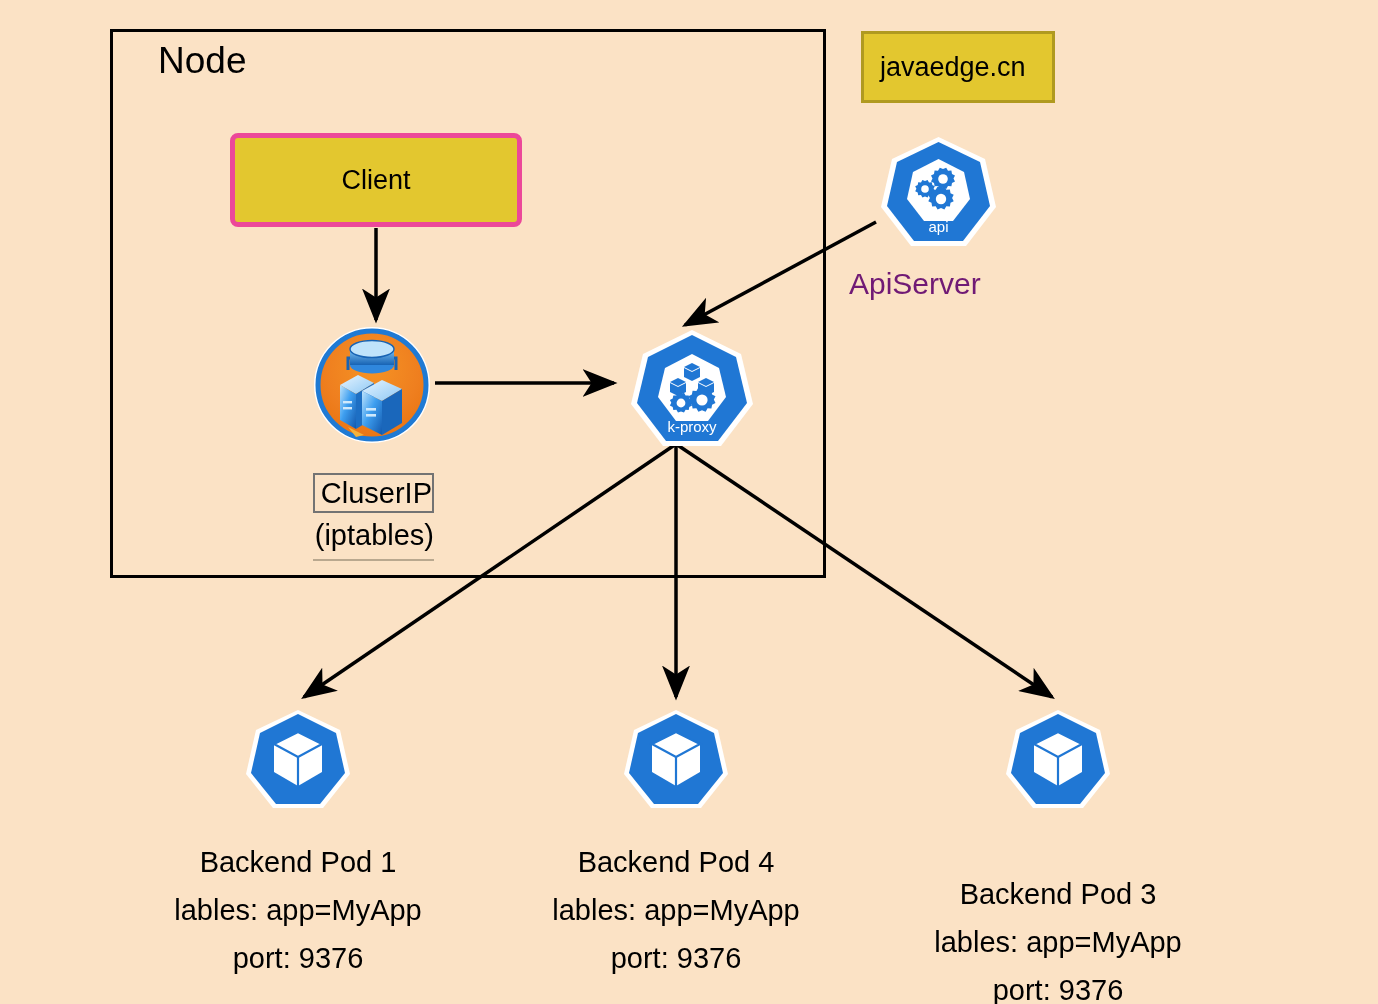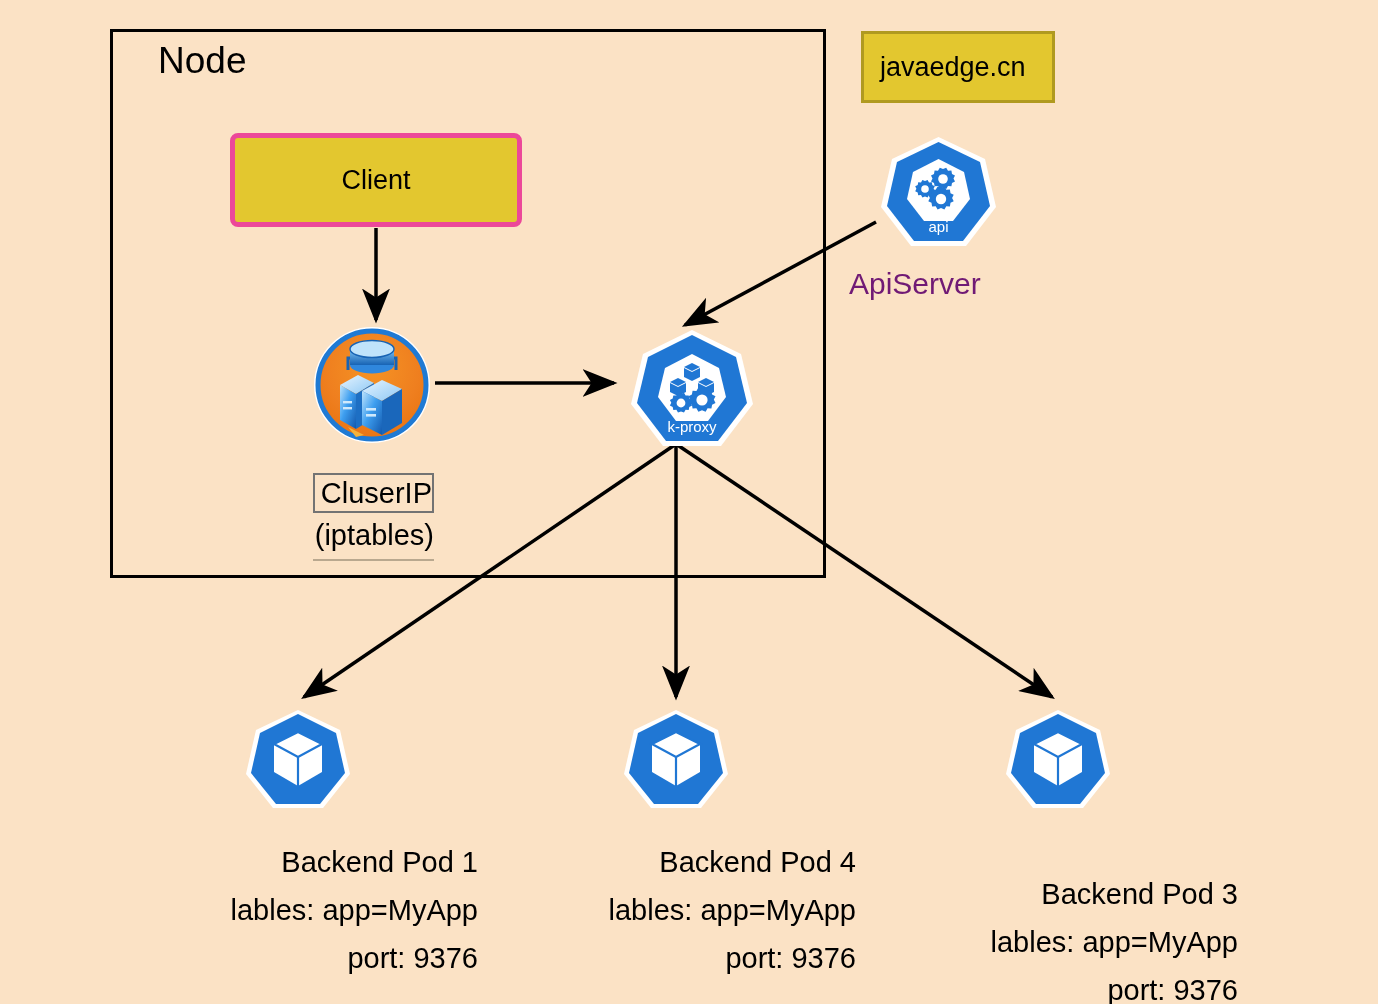--- a/index.html
+++ b/index.html
@@ -153,21 +153,21 @@
     height: 48px;
     color: #000000;
     text-align: right;
     white-space: nowrap;
   }
 
   
   .pod-caption {
     position: absolute;
     width: 360px;
-    text-align: right;
+    text-align: center;
     font-size: 29px;
     line-height: 48px;
     color: #000000;
     white-space: nowrap;
   }
   .pod-caption-1 { left: 82px;  top: 838px; }
   .pod-caption-2 { left: 460px; top: 838px; }
   .pod-caption-3 { left: 842px; top: 870px; }
   .pod-caption div { white-space: nowrap; }
 </style>

